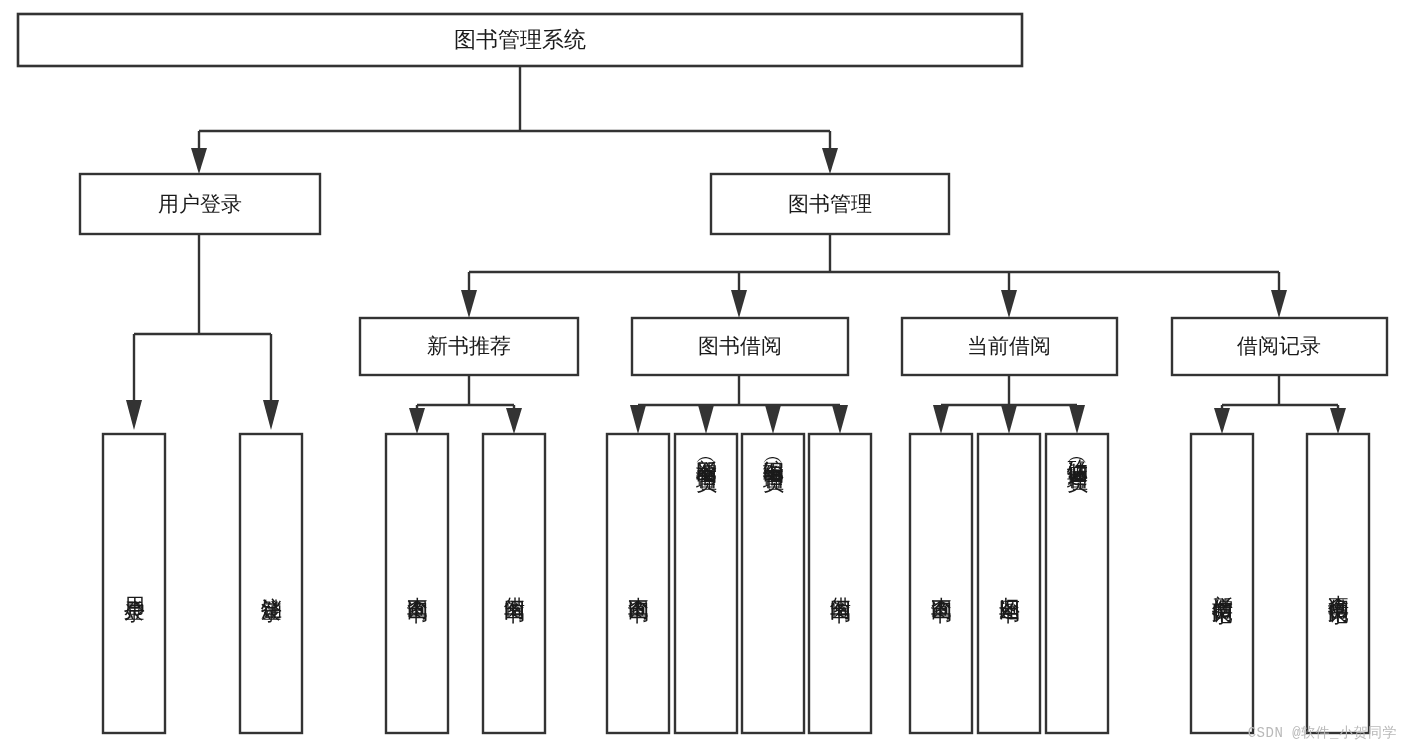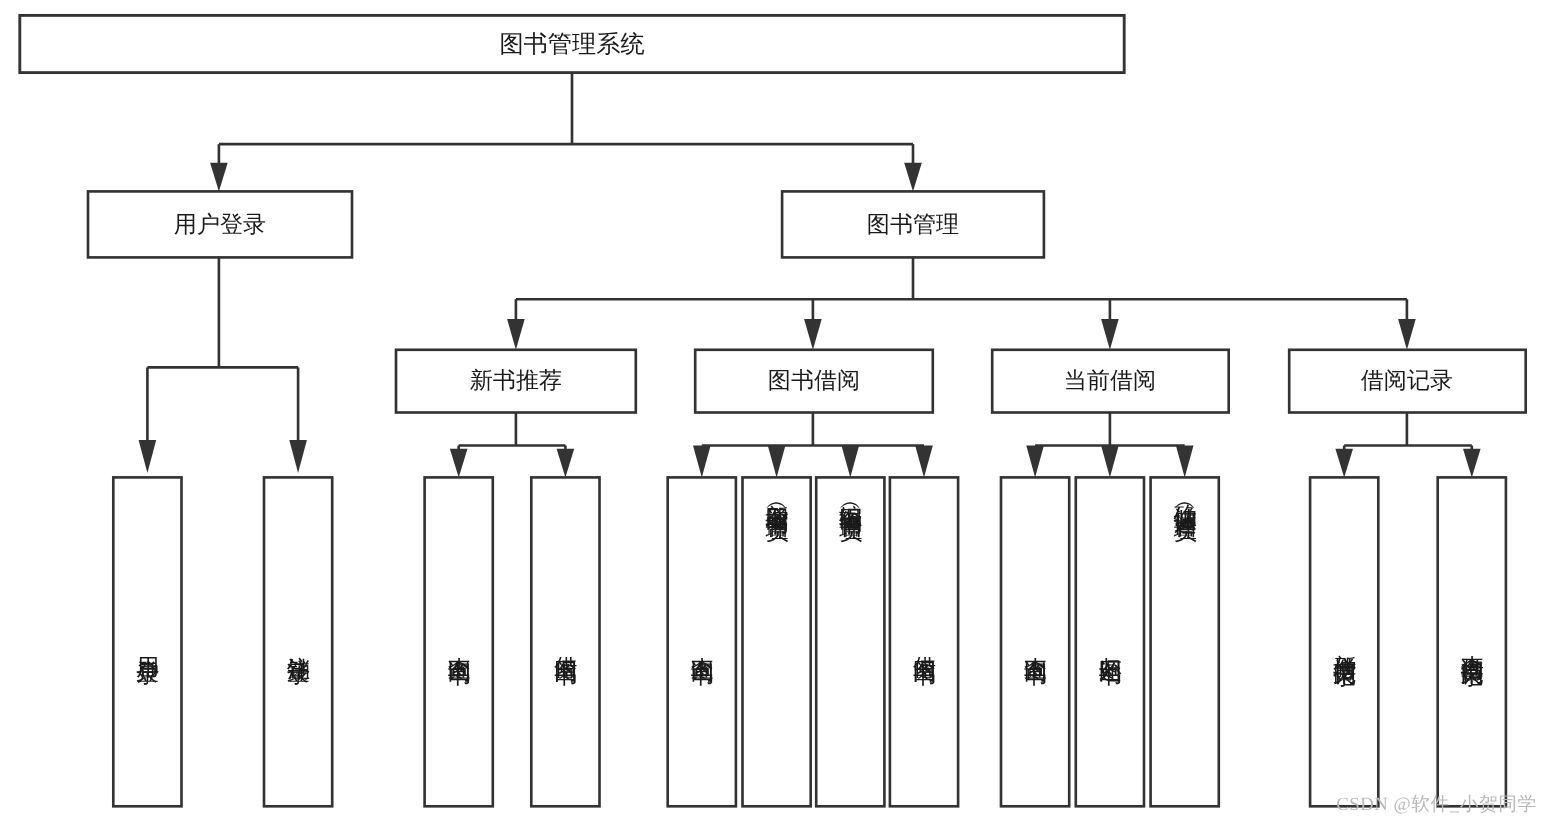--- a/index.html
+++ b/index.html
@@ -69,22 +69,22 @@
     font-size: 21px;
     line-height: 1.28;
     color: #1a1a1a;
     letter-spacing: 2px;
     white-space: nowrap;
   }
   .watermark {
     position: absolute;
     right: 8px;
     bottom: 5px;
-    font-family: Liberation Serif, serif;
-    font-size: 17px;
+    font-family: Liberation Mono, monospace;
+    font-size: 14px;
     color: #b9b9b9;
     letter-spacing: 0.5px;
     white-space: nowrap;
     pointer-events: none;
   }
 </style>
 </head>
 <body>
 
 <div id="diagram-root">

